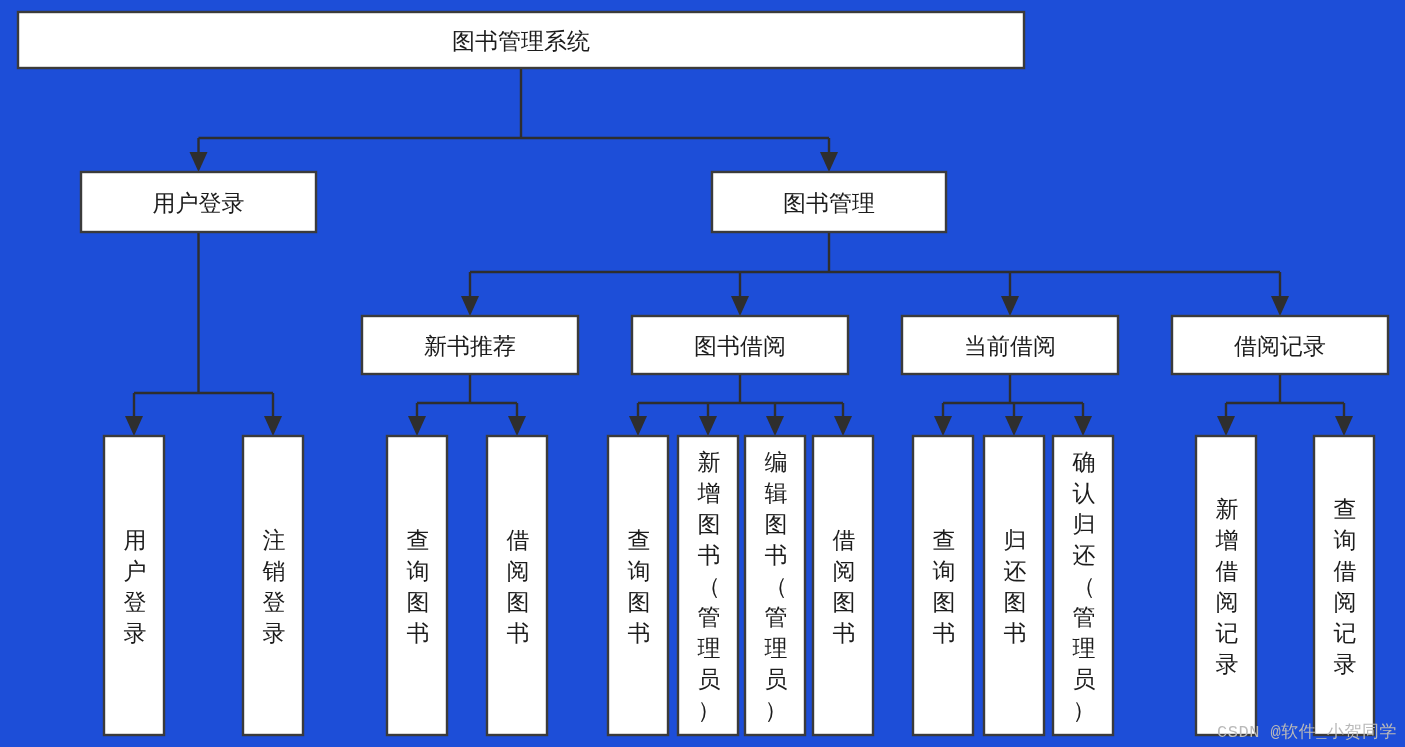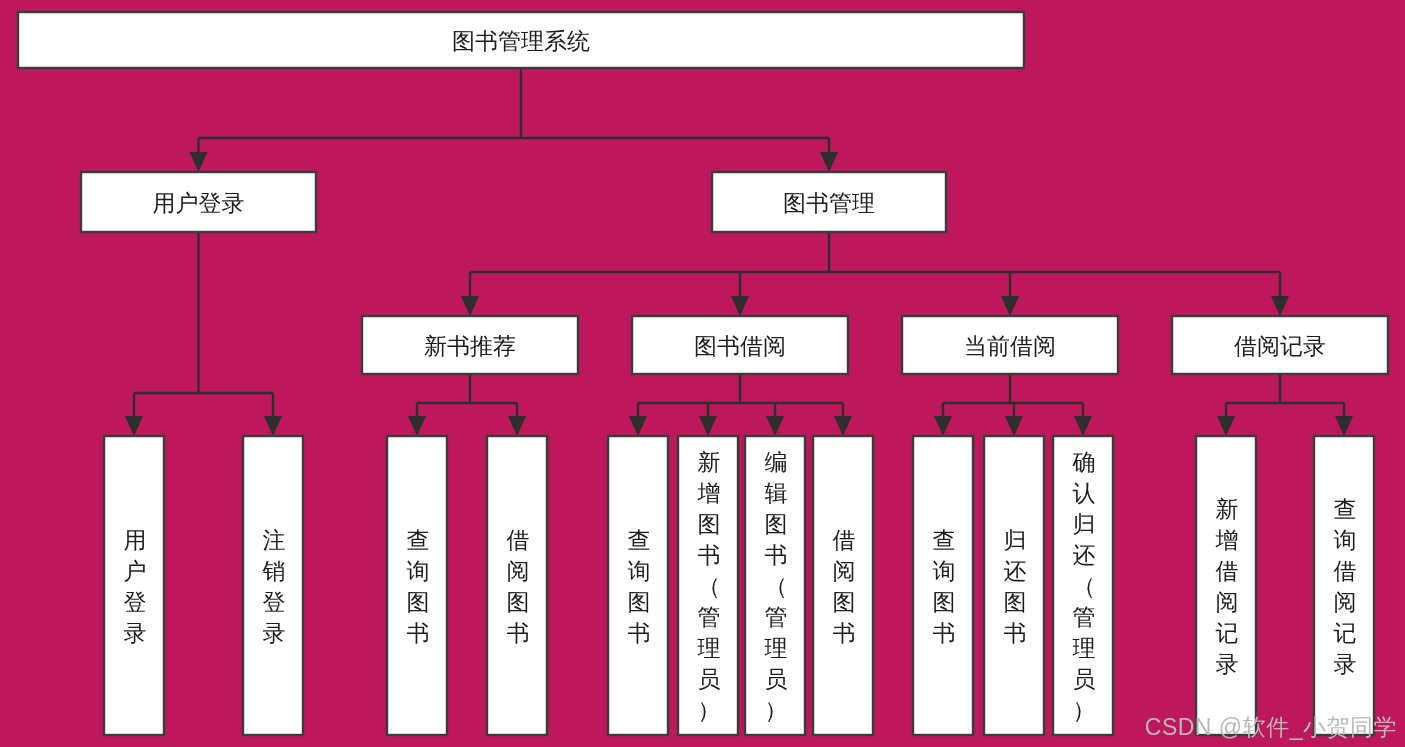--- a/index.html
+++ b/index.html
@@ -7,21 +7,21 @@
     padding: 0;
     background: #ffffff;
   }
   body {
     font-family: "DejaVu Sans", "Liberation Sans", sans-serif;
   }
   #diagram-root {
     position: relative;
     width: 1405px;
     height: 747px;
-    background: #be185d;
+    background: #1d4ed8;
     overflow: hidden;
   }
   svg.flow-svg {
     position: absolute;
     left: 0;
     top: 0;
     width: 1405px;
     height: 747px;
     display: block;
   }
@@ -50,22 +50,22 @@
     stroke-linecap: butt;
   }
   .arrow-head {
     fill: #2e2e2e;
     stroke: none;
   }
   .watermark {
     position: absolute;
     right: 8px;
     bottom: 4px;
-    font-family: Liberation Sans, sans-serif;
-    font-size: 23px;
+    font-family: Liberation Mono, monospace;
+    font-size: 17px;
     color: #b9b9b9;
     letter-spacing: 0.5px;
     white-space: nowrap;
     user-select: none;
   }
 </style>
 </head>
 <body>
 
 <div id="diagram-root">

